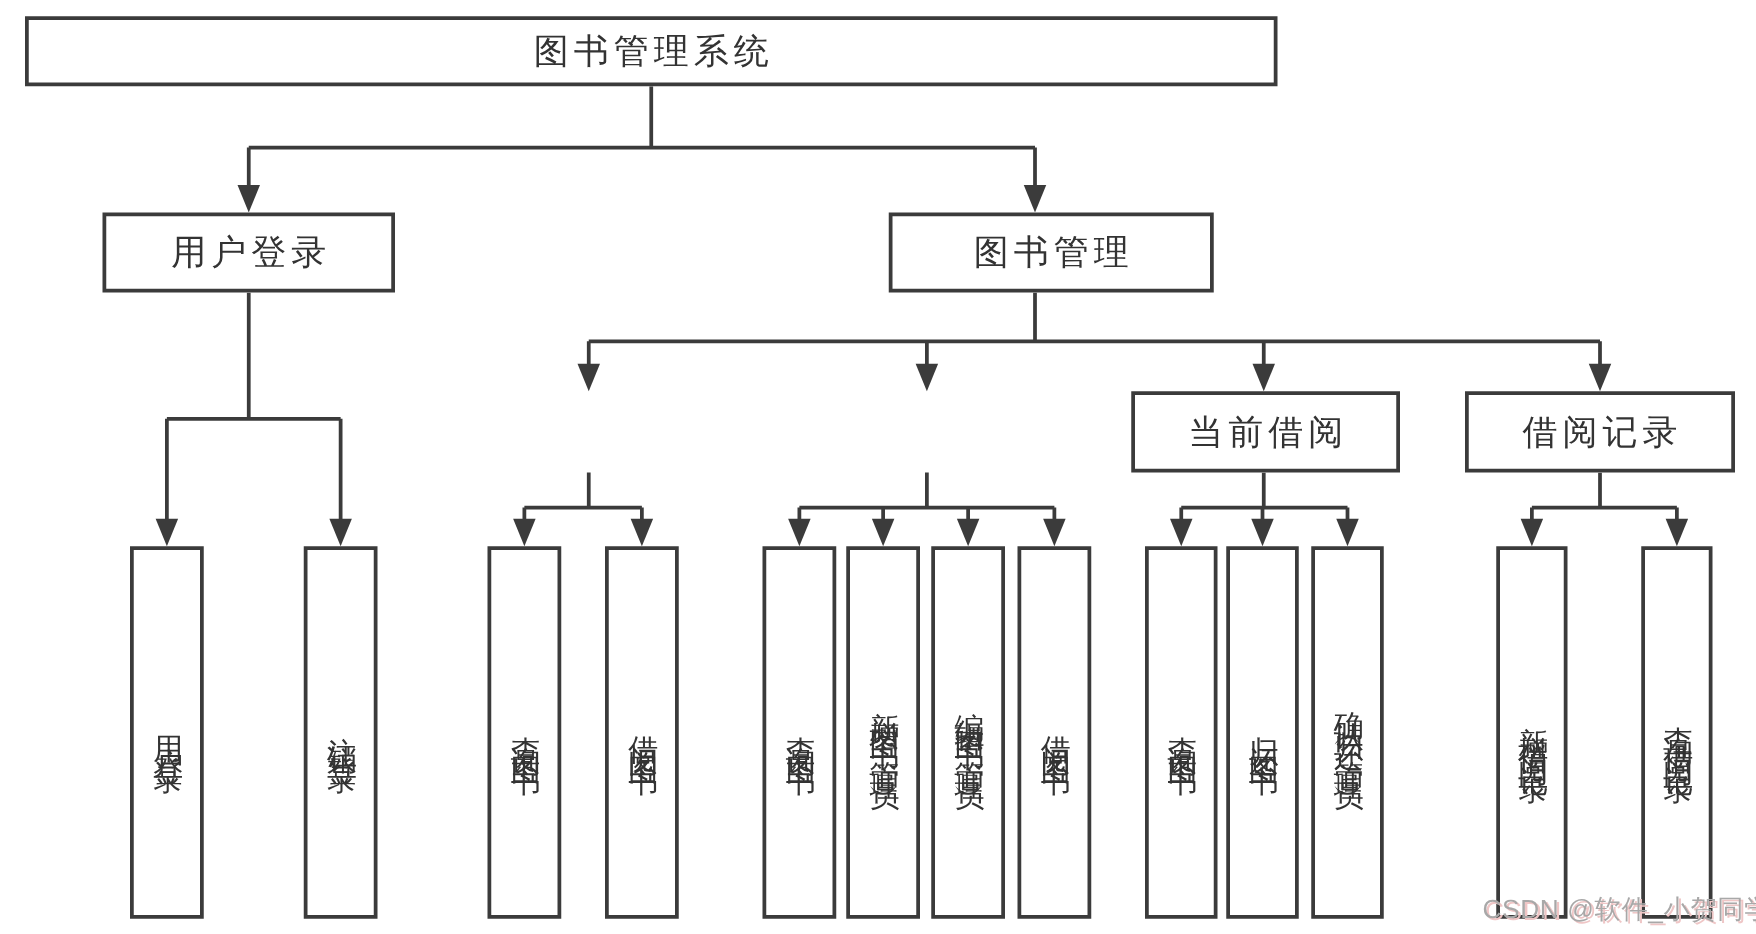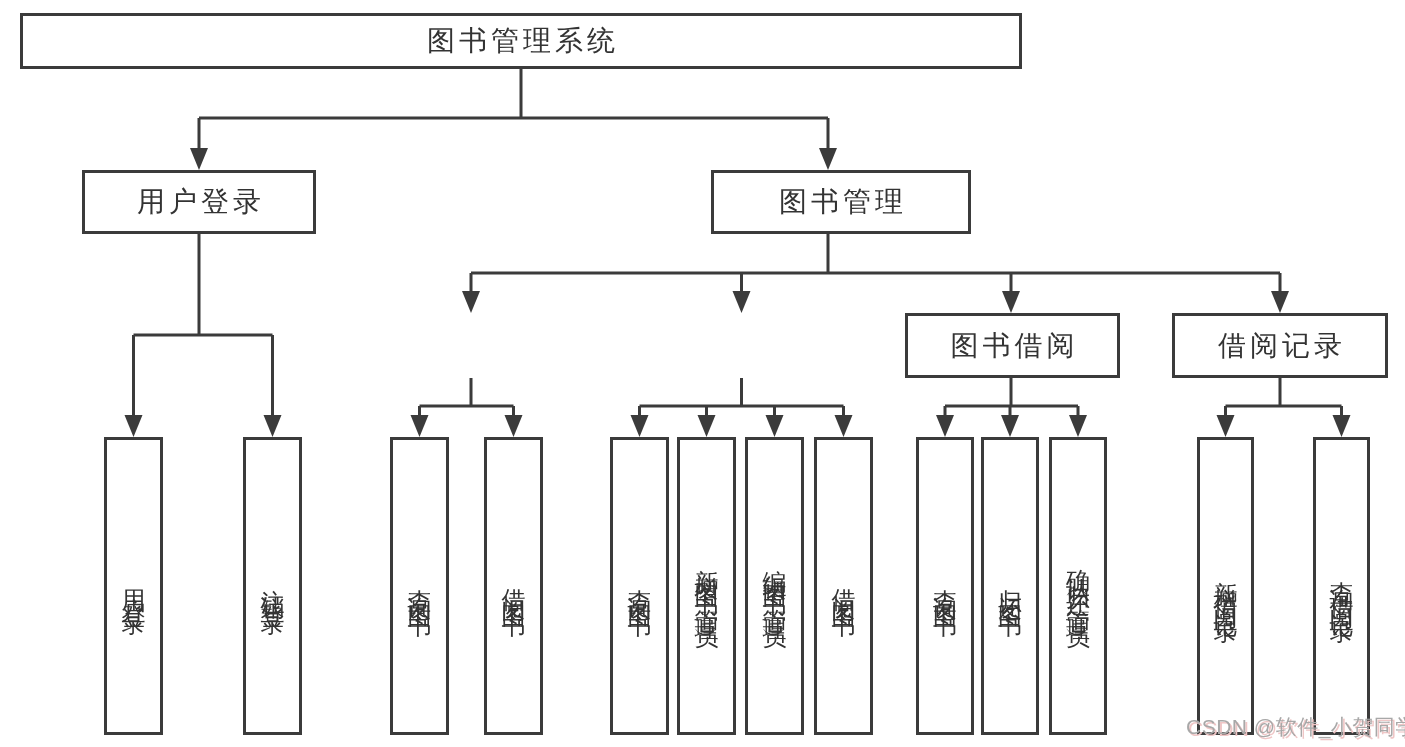--- a/index.html
+++ b/index.html
@@ -84,21 +84,21 @@
   </div>
 
   <div class="box" style="left:82px;top:170px;width:234px;height:64px">
     <span class="hlabel">用户登录</span>
   </div>
   <div class="box" style="left:711px;top:170px;width:260px;height:64px">
     <span class="hlabel">图书管理</span>
   </div>
 
   <div class="box" style="left:905px;top:313px;width:215px;height:65px">
-    <span class="hlabel">图书借阅</span>
+    <span class="hlabel">当前借阅</span>
   </div>
   <div class="box" style="left:1172px;top:313px;width:216px;height:65px">
     <span class="hlabel">借阅记录</span>
   </div>
 
   <div class="box leaf" style="left:104px">
     <span class="vlabel">用户登录</span>
   </div>
   <div class="box leaf" style="left:243px">
     <span class="vlabel">注销登录</span>

